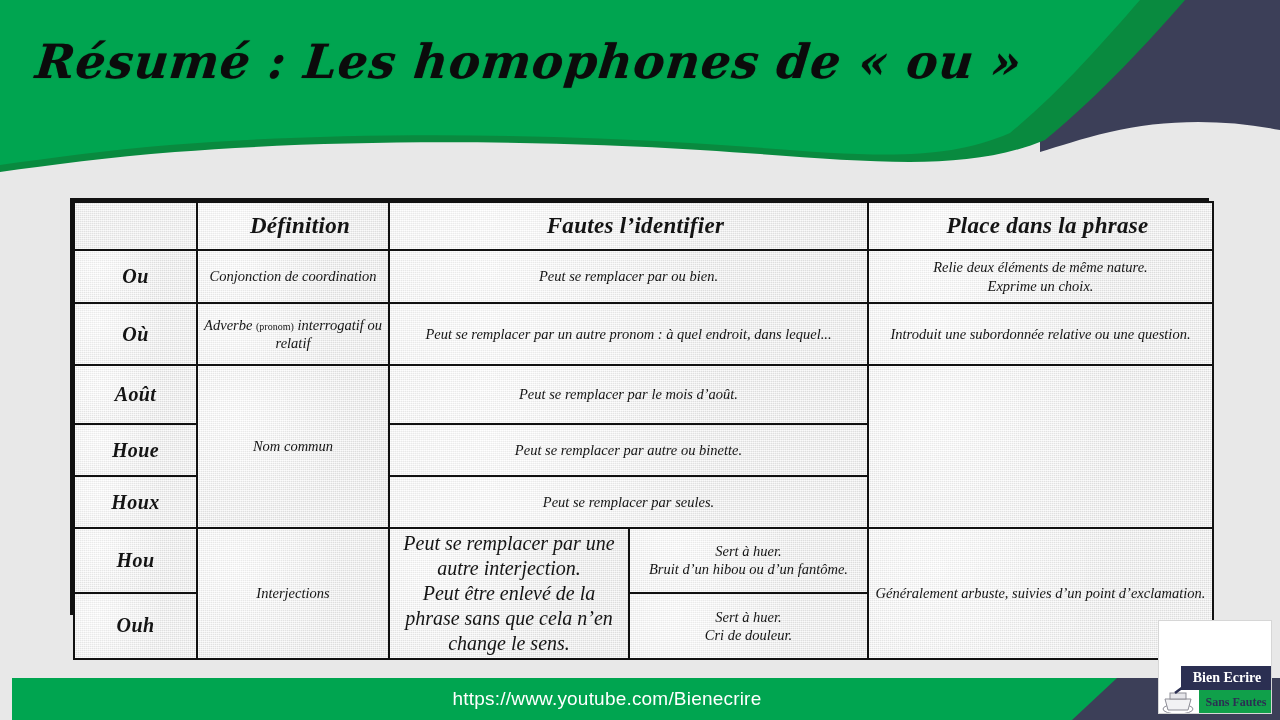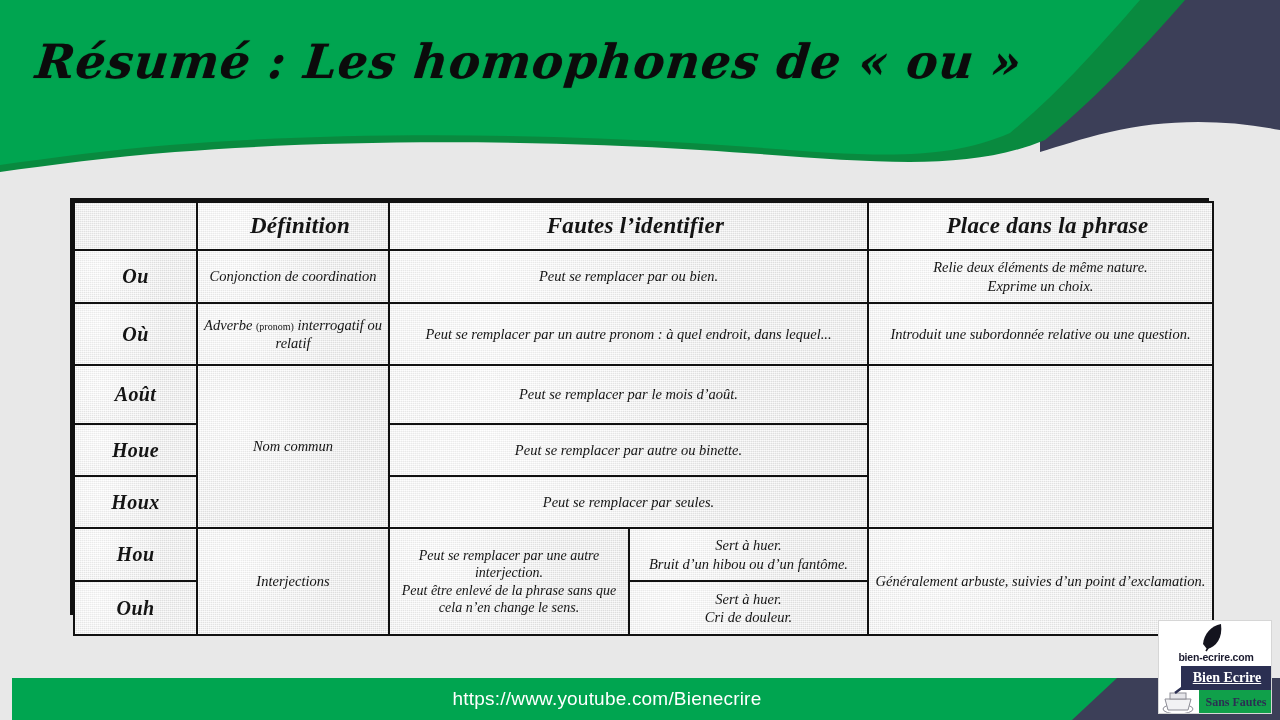--- a/index.html
+++ b/index.html
@@ -62,21 +62,21 @@
     font-size:23px;
     letter-spacing:.3px;
     padding-left:20px;
   }
   td.word{
     font-weight:700;
     font-size:20px;
     letter-spacing:.4px;
   }
   td.body{font-size:14.5px;}
-  td.body.small{font-size:14px;}
+  td.body.small{font-size:20px;}
   td.def{font-size:14.5px;}
   .tiny{font-size:10px;font-style:normal;}
   b{font-weight:400;}
   .corner{background-image:
       repeating-linear-gradient(0deg, rgba(255,255,255,.55) 0 1px, rgba(180,180,180,.10) 1px 2px),
       repeating-linear-gradient(90deg, rgba(255,255,255,.45) 0 1px, rgba(170,170,170,.12) 1px 2px);}
 
   
   .footer{position:absolute;left:12px;top:678px;width:1280px;height:42px;overflow:hidden;padding-left:12px;}
   .footer svg{position:absolute;left:0;top:0;}
@@ -106,21 +106,20 @@
   .logo-domain{
     position:absolute;left:0;top:30px;width:114px;text-align:center;
     font-size:10.5px;color:#1a1a2e;font-weight:600;letter-spacing:-.2px;
   }
   .logo-bar1{
     position:absolute;left:22px;top:45px;width:92px;height:24px;
     background:#2b2f52;color:#ffffff;
     font-size:14px;font-weight:700;
     display:flex;align-items:center;justify-content:center;
     font-family:"Liberation Serif", serif;
-    text-decoration:underline;
   }
   .logo-bar2{
     position:absolute;left:40px;top:69px;width:74px;height:24px;
     background:#10a04a;color:#2b2f52;
     font-size:12px;font-weight:700;
     display:flex;align-items:center;justify-content:center;
     font-family:"Liberation Serif", serif;
   }
   .logo-ink{position:absolute;left:2px;top:62px;width:34px;height:31px;}
 </style>
@@ -232,27 +231,20 @@
 
   <div class="footer">
     <svg width="1280" height="42" viewBox="0 0 1280 42">
       <rect x="0" y="0" width="1280" height="42" fill="#00A550"></rect>
       <path d="M1060,42 L1105,0 L1280,0 L1280,42 Z" fill="#3C3F58"></path>
     </svg>
     <div class="footer-url">https://www.youtube.com/Bienecrire</div>
   </div>
 
   <div class="logo">
-    <div class="logo-top">
-      <svg class="logo-feather" viewBox="0 0 26 30">
-        <path d="M22,1 C12,3 5,11 4,21 L8,26 C17,24 24,15 22,1 Z" fill="#14141e"></path>
-        <path d="M7,28 L13,19" stroke="#14141e" stroke-width="1.6" fill="none"></path>
-      </svg>
-      <div class="logo-domain">bien-ecrire.com</div>
-    </div>
     <svg class="logo-ink" viewBox="0 0 34 31">
       <ellipse cx="17" cy="26" rx="15" ry="5" fill="#ffffff" stroke="#8d8d96" stroke-width="1"></ellipse>
       <path d="M4,16 L30,16 L27,27 L7,27 Z" fill="#f2f2f4" stroke="#8d8d96" stroke-width="1"></path>
       <rect x="9" y="10" width="16" height="6" fill="#e6e6ea" stroke="#8d8d96" stroke-width="1"></rect>
       <path d="M14,10 L26,1" stroke="#2b2f52" stroke-width="2.4" fill="none"></path>
     </svg>
     <div class="logo-bar1">Bien Ecrire</div>
     <div class="logo-bar2">Sans Fautes</div>
   </div>
 

